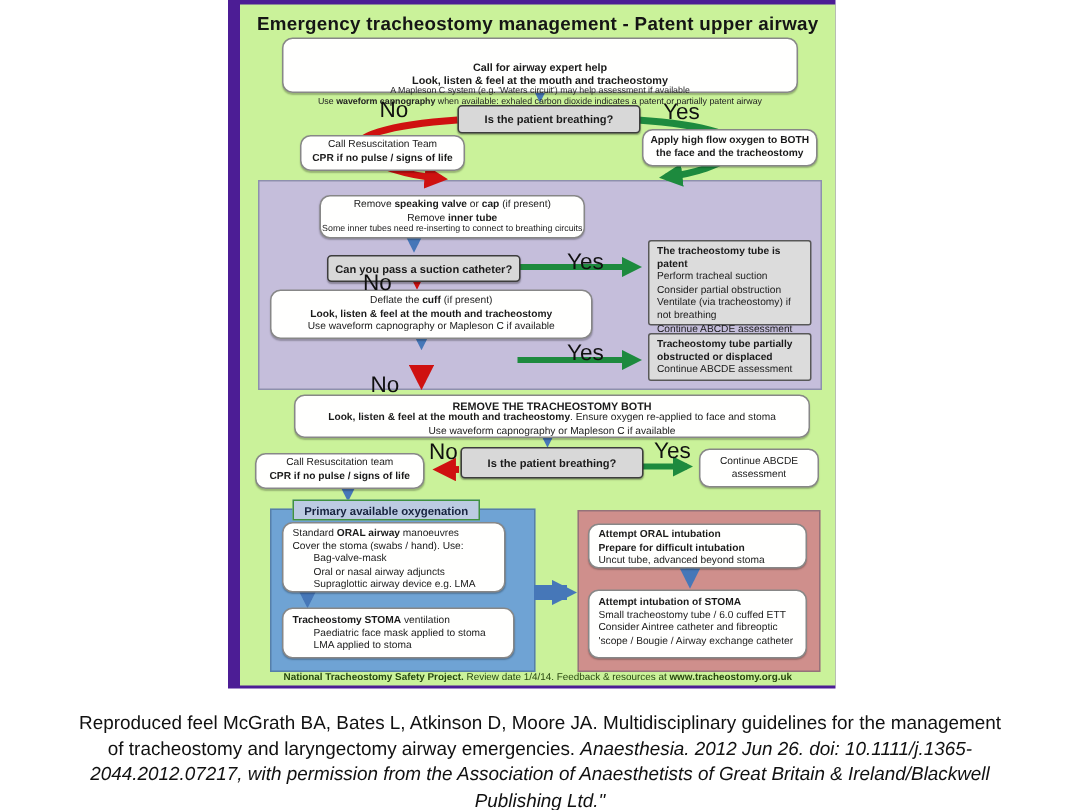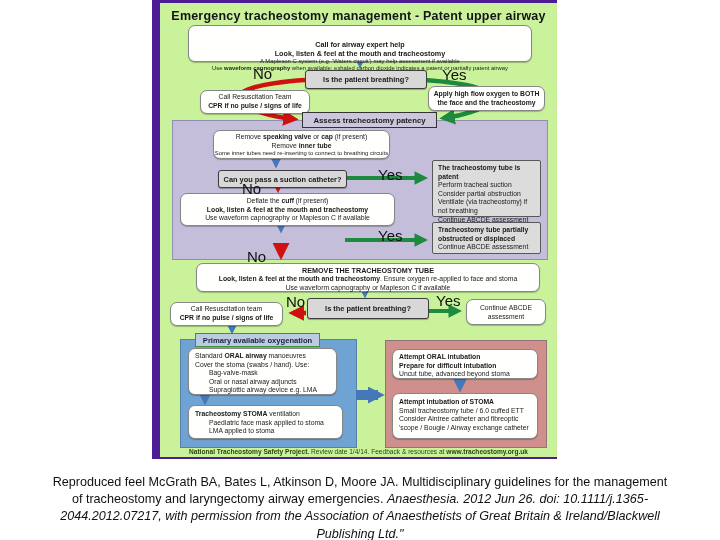--- a/index.html
+++ b/index.html
@@ -96,22 +96,20 @@
       <div class="abs box node" style="left:40px;top:87px;width:110px;height:24px;padding-top:2px;box-sizing:border-box;">
         <div class="ln"><span>Call Resuscitation Team</span></div>
         <div class="ln"><span class="b">CPR if no pulse / signs of life</span></div>
       </div>
 
       <div class="abs box node" style="left:268px;top:83px;width:117px;height:25px;padding-top:3px;box-sizing:border-box;">
         <div class="ln"><span class="b">Apply high flow oxygen to BOTH</span></div>
         <div class="ln"><span class="b">the face and the tracheostomy</span></div>
       </div>
 
-      <div class="abs node" style="left:142px;top:109px;width:135px;height:16px;background:#cdc7de;border:1.3px solid #333;
-                  font-weight:bold;font-size:7.8px;display:flex;align-items:center;justify-content:center;box-sizing:border-box;">Assess tracheostomy patency</div>
 
       <div class="abs box node" style="left:53px;top:127px;width:177px;height:29px;padding-top:2px;box-sizing:border-box;">
         <div class="ln"><span>Remove </span><span class="b">speaking valve</span><span> or </span><span class="b">cap</span><span> (if present)</span></div>
         <div class="ln"><span>Remove </span><span class="b">inner tube</span></div>
         <div class="ln-sm"><span>Some inner tubes need re-inserting to connect to breathing circuits</span></div>
       </div>
 
       <div class="abs decision q node" style="left:58px;top:167px;width:127px;height:16px;">Can you pass a suction catheter?</div>
       <div class="abs lbl lblz" style="left:218px;top:163px;">Yes</div>
       <div class="abs lbl lblz" style="left:82px;top:177px;">No</div>
@@ -134,21 +132,21 @@
       <div class="abs lbl lblz" style="left:218px;top:224px;">Yes</div>
       <div class="abs lbl lblz" style="left:87px;top:245px;">No</div>
 
       <div class="abs grey-info node" style="left:272px;top:219px;width:109px;height:32px;padding:3px 5px;box-sizing:border-box;">
         <div class="ln"><span class="b">Tracheostomy tube partially</span></div>
         <div class="ln"><span class="b">obstructed or displaced</span></div>
         <div class="ln"><span>Continue ABCDE assessment</span></div>
       </div>
 
       <div class="abs box node" style="left:36px;top:260px;width:344px;height:29px;padding-top:2px;box-sizing:border-box;">
-        <div class="ln2"><span class="b">REMOVE THE TRACHEOSTOMY TUBE</span></div>
+        <div class="ln2"><span class="b">REMOVE THE TRACHEOSTOMY BOTH</span></div>
         <div class="ln"><span class="b">Look, listen &amp; feel at the mouth and tracheostomy</span><span>. Ensure oxygen re-applied to face and stoma</span></div>
         <div class="ln"><span>Use waveform capnography or Mapleson C if available</span></div>
       </div>
 
       <div class="abs decision q node" style="left:147px;top:295px;width:120px;height:19px;">Is the patient breathing?</div>
       <div class="abs lbl lblz" style="left:126px;top:290px;">No</div>
       <div class="abs lbl lblz" style="left:276px;top:289px;">Yes</div>
 
       <div class="abs box node" style="left:10px;top:299px;width:113px;height:24px;padding-top:2px;box-sizing:border-box;">
         <div class="ln"><span>Call Resuscitation team</span></div>

